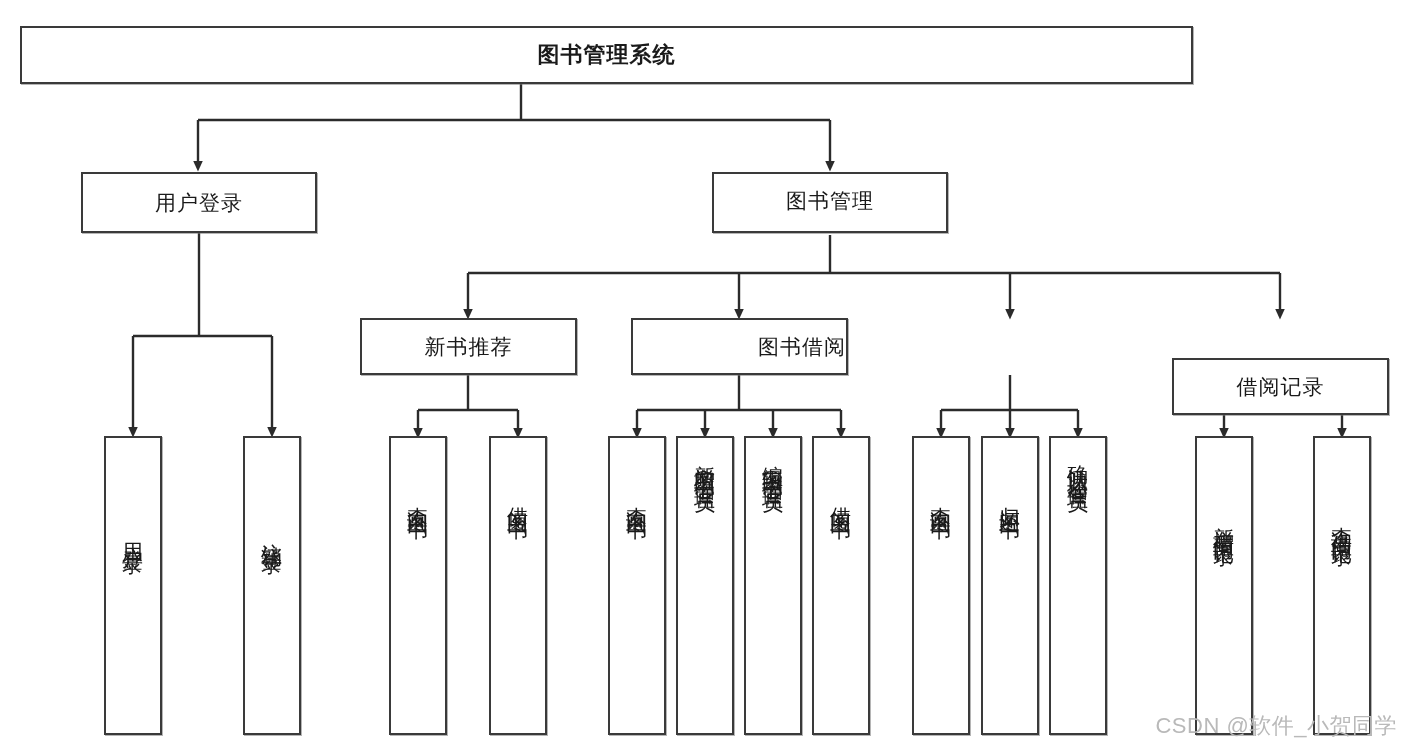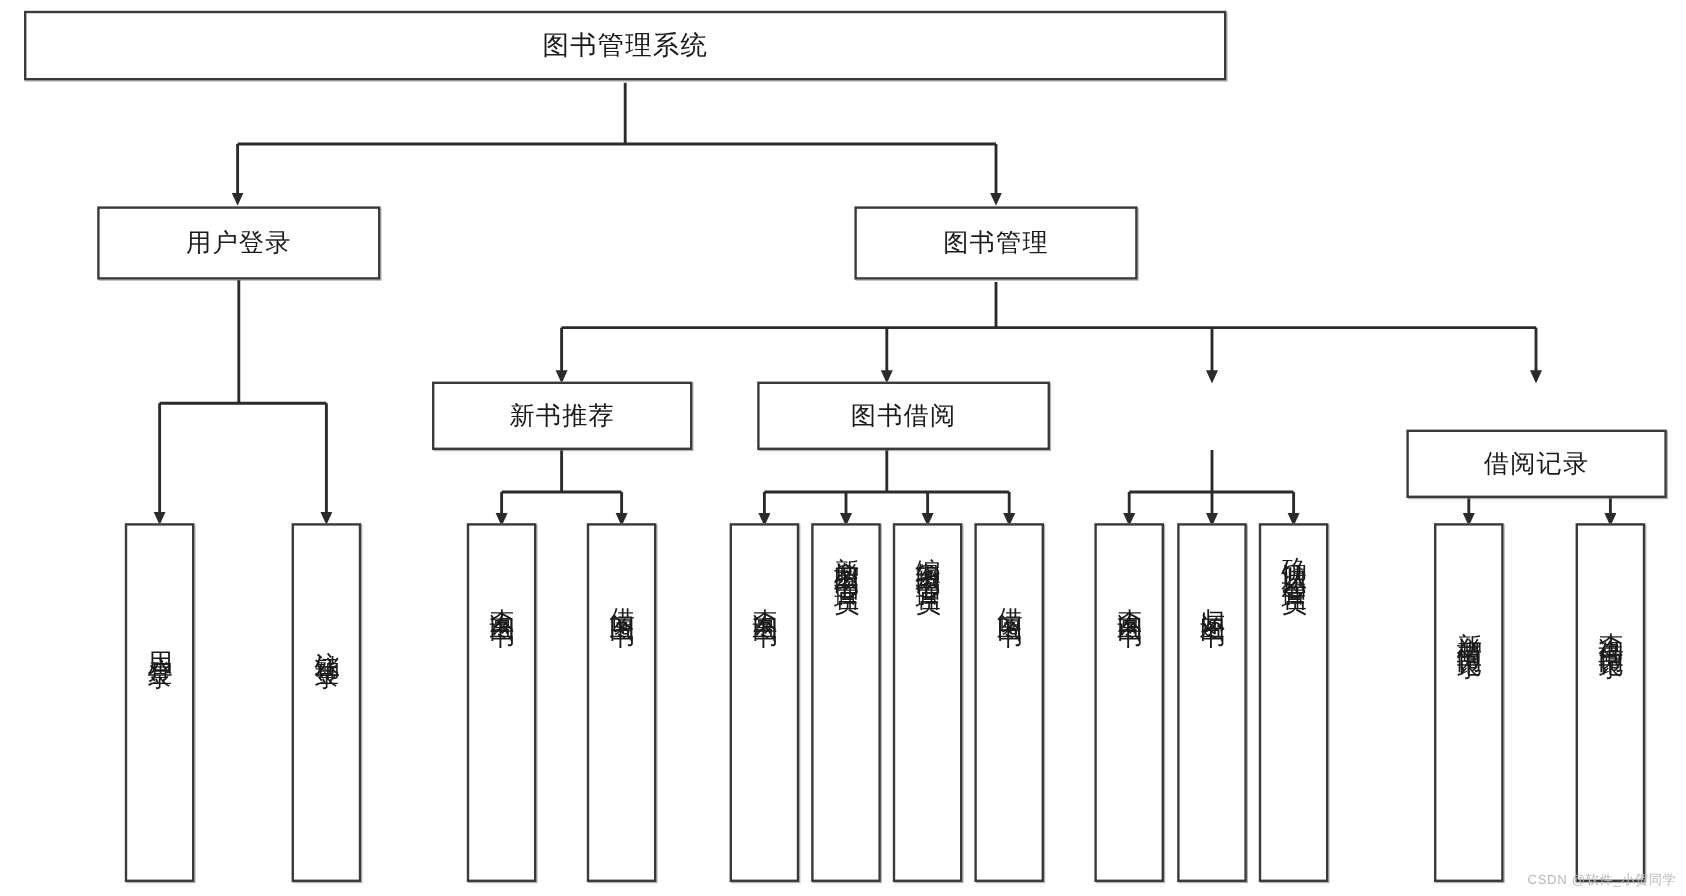--- a/index.html
+++ b/index.html
@@ -60,21 +60,21 @@
     white-space: nowrap;
   }
   .node.leaf.mid .label { padding-top: 80px; }
   .node.leaf.midshort .label { padding-top: 64px; }
   .node.leaf.low .label { padding-top: 44px; }
   .node.leaf.top .label { padding-top: 2px; }
   .watermark {
     position: absolute;
     right: 8px;
     bottom: 6px;
-    font-size: 11px;
+    font-size: 22px;
     color: #b9b9b9;
     white-space: nowrap;
     letter-spacing: 0.5px;
   }
 </style>
 </head>
 <body>
 
 <div id="canvas">
 
@@ -121,35 +121,35 @@
       <path d="M1010,410 L1010,429" marker-end="url(#arrow)"></path>
       <path d="M1078,410 L1078,429" marker-end="url(#arrow)"></path>
 
       <path d="M1280,375 L1280,410"></path>
       <path d="M1224,410 L1342,410"></path>
       <path d="M1224,410 L1224,429" marker-end="url(#arrow)"></path>
       <path d="M1342,410 L1342,429" marker-end="url(#arrow)"></path>
     </g>
   </svg>
 
-  <div class="node root" style="left:20px; top:9px; width:1002px; height:58px;">
+  <div class="node root" style="left:20px; top:26px; width:1173px; height:58px;font-weight:bold;">
     <span class="label">图书管理系统</span>
   </div>
 
   <div class="node level2" style="left:81px; top:172px; width:236px; height:61px;">
     <span class="label">用户登录</span>
   </div>
-  <div class="node level2" style="left:712px; top:172px; width:236px; height:61px;">
+  <div class="node level2" style="left:712px; top:172px; width:236px; height:61px;font-family:Liberation Mono, monospace;">
     <span class="label">图书管理</span>
   </div>
 
   <div class="node level2" style="left:360px; top:318px; width:217px; height:57px;">
     <span class="label">新书推荐</span>
   </div>
-  <div class="node level2" style="left:631px; top:318px; width:244px; height:57px;">
+  <div class="node level2" style="left:631px; top:318px; width:217px; height:57px;justify-content:flex-end;">
     <span class="label">图书借阅</span>
   </div>
   <div class="node level2" style="left:1172px; top:318px; width:217px; height:57px;margin-top:40px;">
     <span class="label">借阅记录</span>
   </div>
 
   <div class="node leaf mid" style="left:104px; top:436px; width:58px; height:299px;">
     <span class="label">用户登录</span>
   </div>
   <div class="node leaf mid" style="left:243px; top:436px; width:58px; height:299px;">

